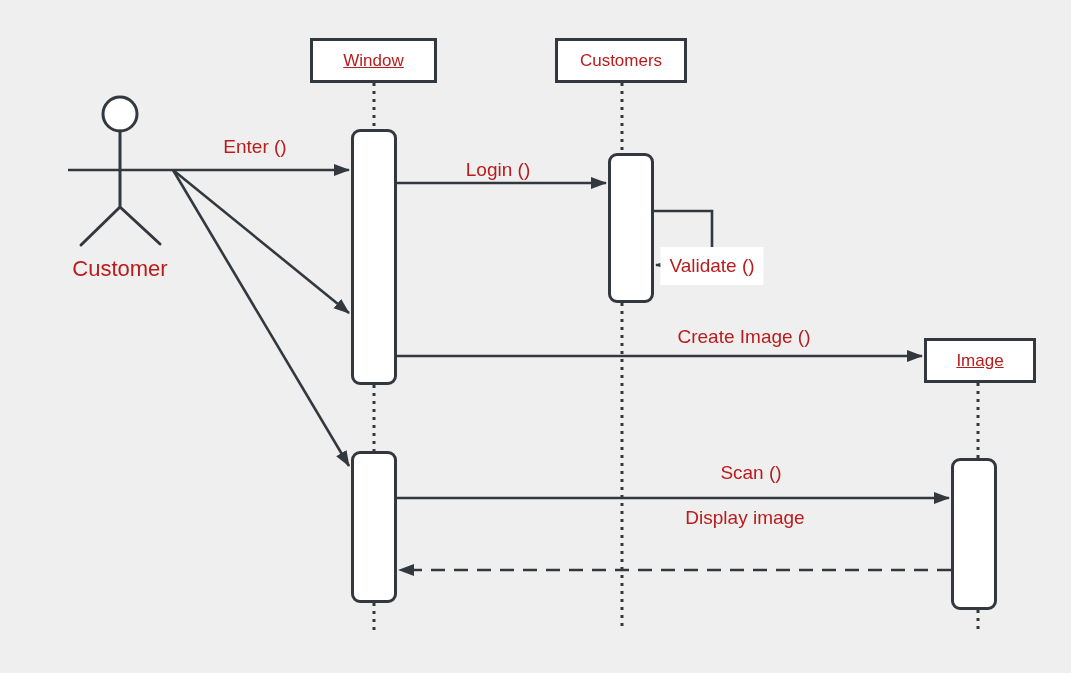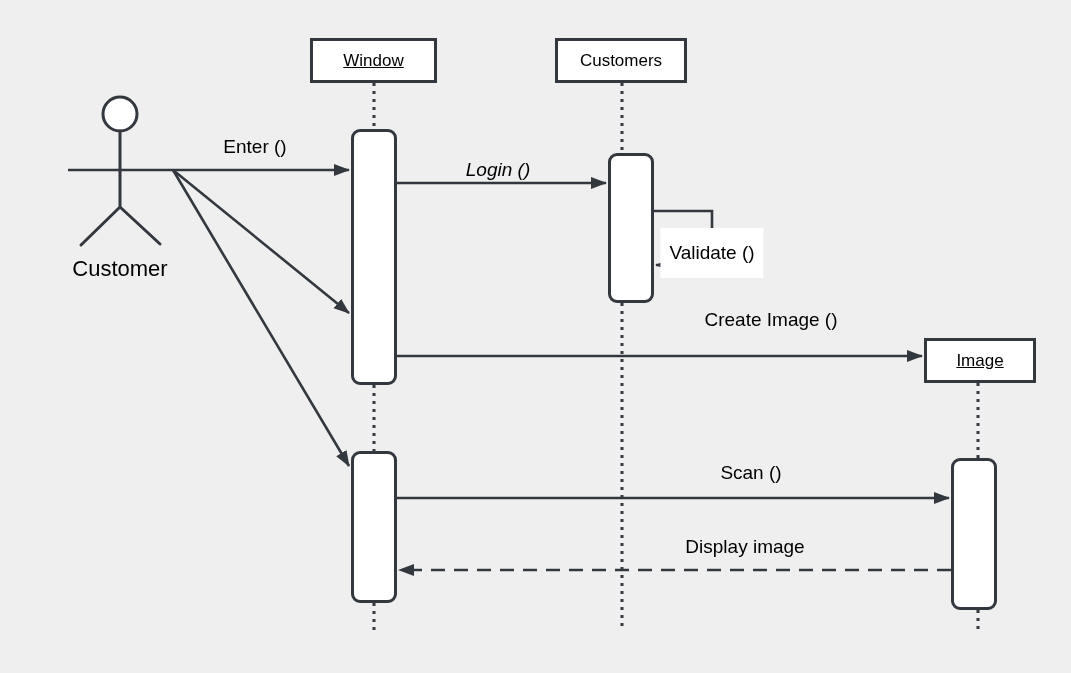--- a/index.html
+++ b/index.html
@@ -1,35 +1,35 @@
 <!DOCTYPE html>
 <html><head>
 <meta charset="utf-8">
 <style>
   html,body { margin:0; padding:0; background:#efefef; }
   .canvas {
     position:relative; width:1071px; height:673px; background:#efefef;
-    font-family:"Liberation Sans", sans-serif; color:#000000; overflow:hidden;text-align:center;
+    font-family:"Liberation Sans", sans-serif; color:#b91c1c; overflow:hidden;text-align:center;
   }
   .canvas svg { position:absolute; left:0; top:0; }
   .lifeline-box {
     position:absolute; box-sizing:border-box; background:#ffffff;
     border:3px solid #33383f; display:flex; align-items:center; justify-content:center;
     font-size:17px; z-index:3;
   }
   .u { text-decoration:underline; }
   .activation {
     position:absolute; box-sizing:border-box; background:#ffffff;
     border:3px solid #33383f; border-radius:9px; z-index:2;
   }
   .msg-label {
     position:absolute; transform:translateX(-50%); font-size:19px;
     white-space:nowrap; z-index:4; line-height:22px;
   }
-  .msg-label.whitebg { background:#ffffff; padding:14px 9px; }
+  .msg-label.whitebg { background:#ffffff; padding:8px 9px;margin-top:19px; }
   .actor-label {
     position:absolute; transform:translateX(-50%); font-size:22px;
     white-space:nowrap; z-index:4;
   }
 </style>
 </head>
 <body>
 
 <div class="canvas">
 
@@ -71,23 +71,23 @@
 
   <div class="activation" style="left:351px; top:129px; width:46px; height:256px;"></div>
   <div class="activation" style="left:608px; top:153px; width:46px; height:150px;"></div>
   <div class="activation" style="left:351px; top:451px; width:46px; height:152px;"></div>
   <div class="activation" style="left:951px; top:458px; width:46px; height:152px;"></div>
 
   <span class="actor-label" style="left:120px; top:256px;">Customer</span>
 
   <span class="msg-label" style="left:255px; top:136px;">Enter ()</span>
 
-  <span class="msg-label" style="left:498px; top:159px;font-style:italic;">Login ()</span>
+  <span class="msg-label" style="left:498px; top:159px;">Login ()</span>
 
   <span class="msg-label whitebg" style="left:712px; top:228px;">Validate ()</span>
 
-  <span class="msg-label" style="left:744px; top:309px;margin-left:27px;">Create Image ()</span>
+  <span class="msg-label" style="left:744px; top:326px;">Create Image ()</span>
 
   <span class="msg-label" style="left:727px; top:462px;margin-left:24px;">Scan ()</span>
 
-  <span class="msg-label" style="left:728px; top:536px;padding-left:34px;">Display image</span>
+  <span class="msg-label" style="left:728px; top:507px;padding-left:34px;">Display image</span>
 
 </div>
 
 </body></html>

